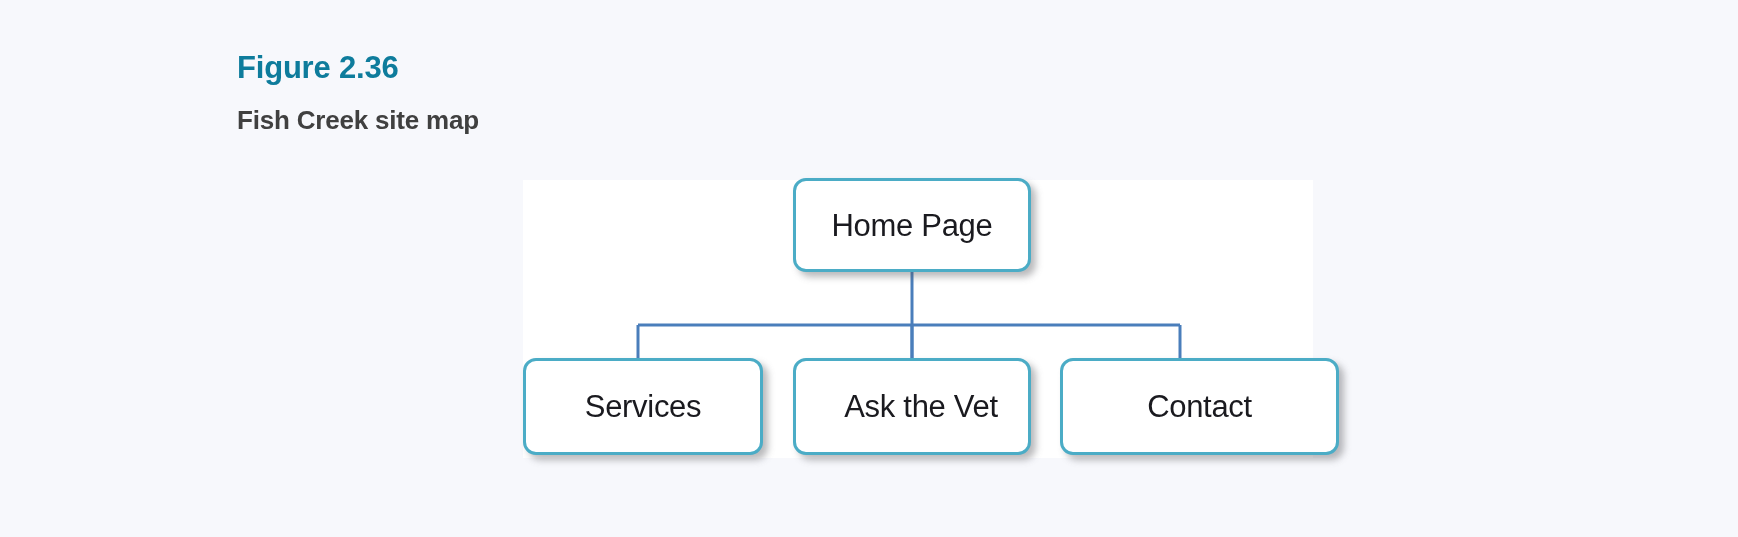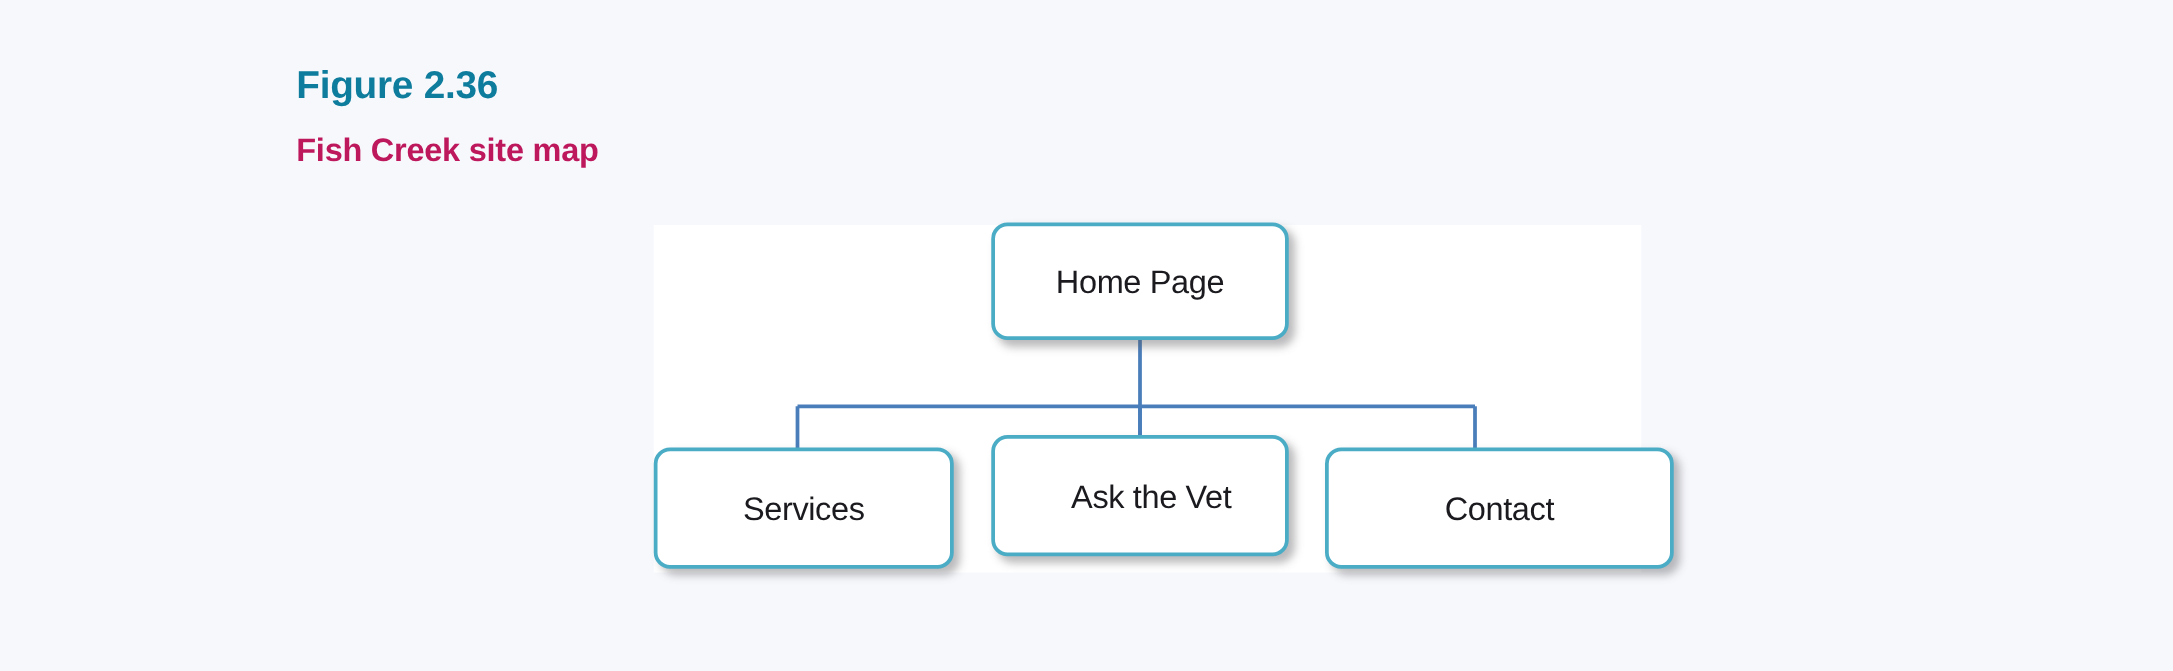--- a/index.html
+++ b/index.html
@@ -31,21 +31,21 @@
     color: #0e7c9c;
     white-space: nowrap;
   }
   .figure-caption {
     position: absolute;
     left: 237px;
     top: 105px;
     font-size: 26px;
     font-weight: bold;
     letter-spacing: -0.2px;
-    color: #be185d;
+    color: #404040;
     white-space: nowrap;
   }
 
   
   .diagram-panel {
     position: absolute;
     left: 523px;
     top: 180px;
     width: 790px;
     height: 278px;
@@ -69,32 +69,32 @@
     background: #ffffff;
     border: 3px solid #4bacc6;
     border-radius: 13px;
     display: flex;
     align-items: center;
     justify-content: center;
     box-shadow: 5px 5px 7px rgba(90, 90, 95, 0.42);
     z-index: 3;
   }
   .node-label {
-    font-size: 26px;
+    font-size: 31px;
     font-weight: 400;
     color: #1a1a1f;
     letter-spacing: -0.3px;
     white-space: nowrap;
     line-height: 1;
   }
 
   
   .node-home     { left: 270px; top: -2px;  width: 238px; height: 94px; }
   .node-services { left: 0px;   top: 178px; width: 240px; height: 97px; }
-  .node-vet      { left: 270px; top: 168px; width: 238px; height: 97px; padding-left: 18px; }
+  .node-vet      { left: 270px; top: 178px; width: 238px; height: 97px; padding-left: 18px; }
   .node-contact  { left: 537px; top: 178px; width: 279px; height: 97px; }
 </style>
 </head>
 <body>
 
 <div id="page-root">
 
   <div class="figure-heading">Figure 2.36</div>
 
   <div class="figure-caption">Fish Creek site map</div>

